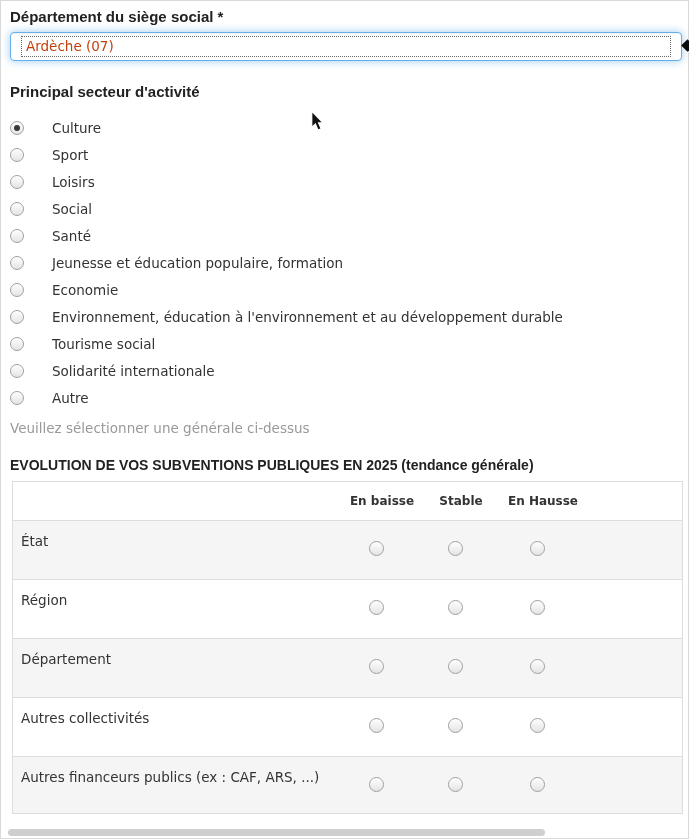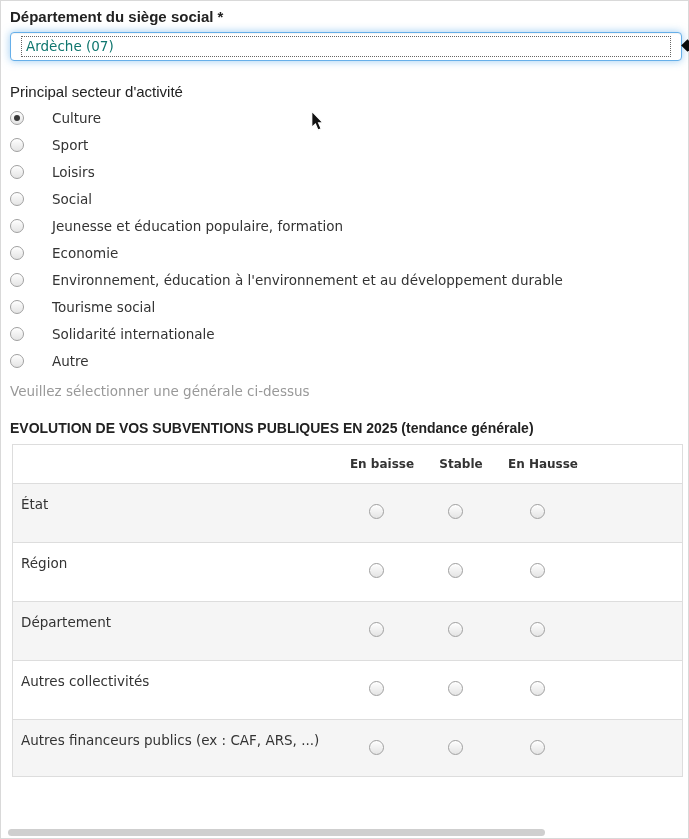--- a/index.html
+++ b/index.html
@@ -21,34 +21,34 @@
   .select-input {
     width:672px; height:29px; background:#fff;
     border:1px solid #66afe9; border-radius:4px;
     box-shadow:0 0 8px rgba(102,175,233,.65), inset 0 1px 1px rgba(0,0,0,.05);
     display:flex; align-items:center;
     padding:0 11px; cursor:pointer;
   }
   .select-inner {
     flex:1; height:19px; line-height:19px;
     outline:1px dotted #666; padding-left:4px;
-    color:#0f766e; font-size:13.5px;
+    color:#c2410c; font-size:13.5px;
     white-space:nowrap; overflow:hidden;
   }
   .edge-marker {
     position:absolute; left:683px; top:41px;
     width:9px; height:9px; background:#0a0a0a;
     transform:rotate(45deg);
   }
 
   
   .section-label {
     font-family:"Liberation Sans",sans-serif;
-    font-weight:normal; font-size:15px; color:#222;
-    margin-top:23px; line-height:16px; margin-bottom:4px;
+    font-weight:bold; font-size:15px; color:#222;
+    margin-top:23px; line-height:16px; margin-bottom:14px;
   }
   .radio-list { }
   .radio-item {
     height:27px; display:flex; align-items:center; cursor:pointer;
   }
   .radio {
     width:14px; height:14px; border-radius:50%;
     border:1px solid #a0a0a0; flex:0 0 14px;
     background:linear-gradient(#fefefe,#e4e4e4);
     box-shadow:inset 0 1px 1px rgba(255,255,255,.9);
@@ -123,20 +123,24 @@
         <span class="radio"></span>
         <span class="radio-text">Sport</span>
       </label>
       <label class="radio-item">
         <span class="radio"></span>
         <span class="radio-text">Loisirs</span>
       </label>
       <label class="radio-item">
         <span class="radio"></span>
         <span class="radio-text">Social</span>
+      </label>
+      <label class="radio-item">
+        <span class="radio"></span>
+        <span class="radio-text">Santé</span>
       </label>
       <label class="radio-item">
         <span class="radio"></span>
         <span class="radio-text">Jeunesse et éducation populaire, formation</span>
       </label>
       <label class="radio-item">
         <span class="radio"></span>
         <span class="radio-text">Economie</span>
       </label>
       <label class="radio-item">

